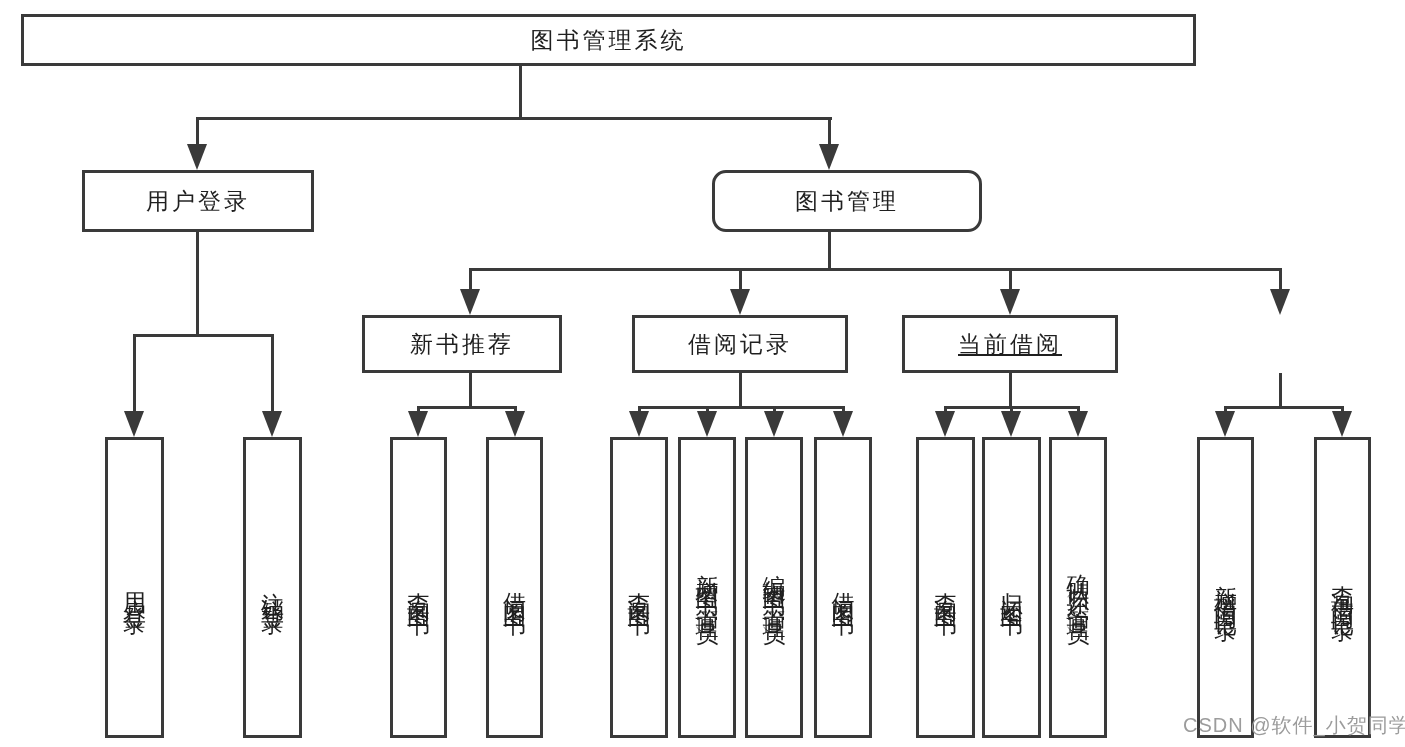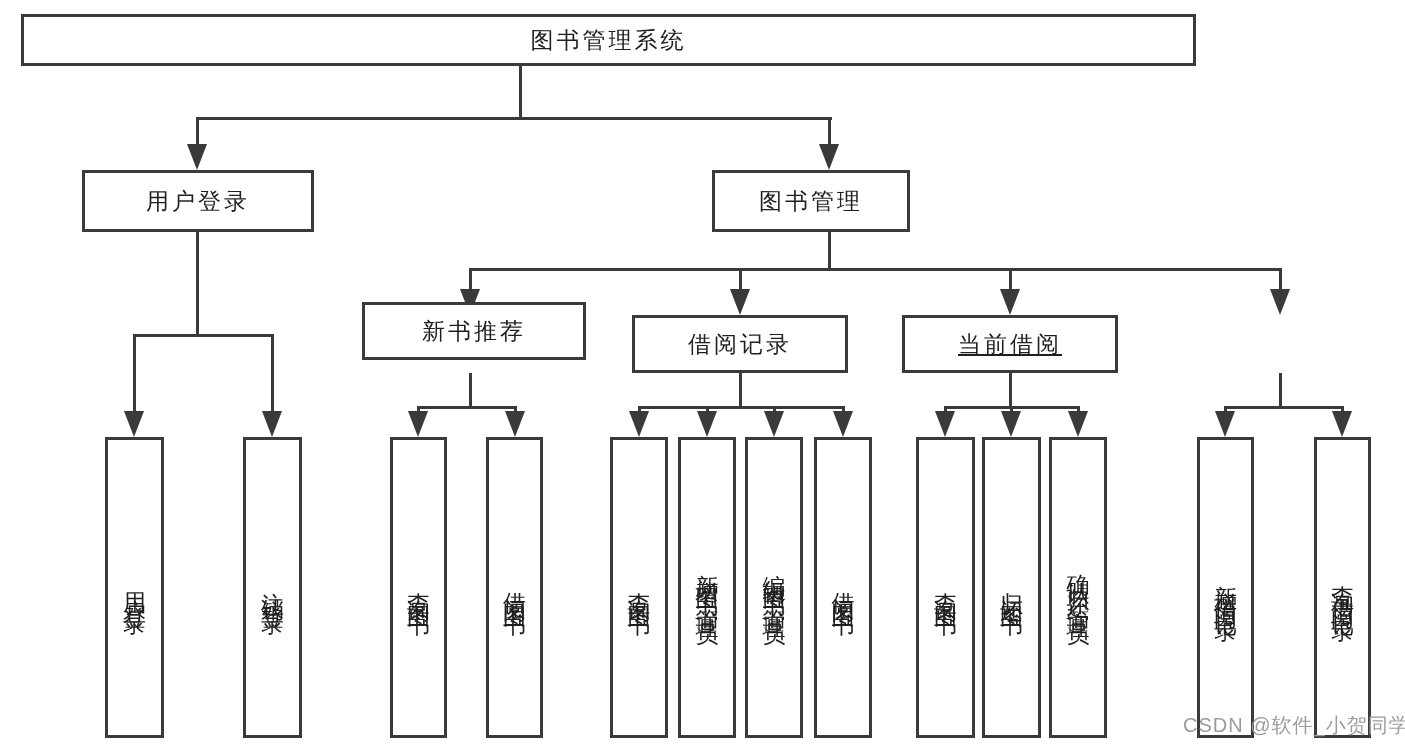--- a/index.html
+++ b/index.html
@@ -70,21 +70,21 @@
   <div class="vline" style="left:519px;top:66px;height:52px;"></div>
   <div class="hline" style="left:196px;top:117px;width:636px;"></div>
   <div class="vline" style="left:196px;top:117px;height:30px;"></div>
   <div class="arrow" style="left:187px;top:144px;"></div>
   <div class="vline" style="left:828px;top:117px;height:30px;"></div>
   <div class="arrow" style="left:819px;top:144px;"></div>
 
   <div class="box" style="left:82px;top:170px;width:232px;height:62px;">
     <span class="lbl">用户登录</span>
   </div>
-  <div class="box" style="left:712px;top:170px;width:198px;height:62px;">
+  <div class="box" style="left:712px;top:170px;width:270px;height:62px;border-radius:14px;">
     <span class="lbl">图书管理</span>
   </div>
 
   <div class="vline" style="left:196px;top:232px;height:104px;"></div>
   <div class="hline" style="left:133px;top:334px;width:141px;"></div>
   <div class="vline" style="left:133px;top:334px;height:78px;"></div>
   <div class="arrow" style="left:124px;top:411px;"></div>
   <div class="vline" style="left:271px;top:334px;height:78px;"></div>
   <div class="arrow" style="left:262px;top:411px;"></div>
 
@@ -92,21 +92,21 @@
   <div class="hline" style="left:469px;top:268px;width:813px;"></div>
   <div class="vline" style="left:469px;top:268px;height:24px;"></div>
   <div class="arrow" style="left:460px;top:289px;"></div>
   <div class="vline" style="left:739px;top:268px;height:24px;"></div>
   <div class="arrow" style="left:730px;top:289px;"></div>
   <div class="vline" style="left:1009px;top:268px;height:24px;"></div>
   <div class="arrow" style="left:1000px;top:289px;"></div>
   <div class="vline" style="left:1279px;top:268px;height:24px;"></div>
   <div class="arrow" style="left:1270px;top:289px;"></div>
 
-  <div class="box" style="left:362px;top:302px;width:224px;height:58px;">
+  <div class="box" style="left:362px;top:315px;width:200px;height:58px;">
     <span class="lbl">新书推荐</span>
   </div>
   <div class="box" style="left:632px;top:315px;width:216px;height:58px;">
     <span class="lbl">借阅记录</span>
   </div>
   <div class="box" style="left:902px;top:315px;width:216px;height:58px;text-decoration:underline;">
     <span class="lbl">当前借阅</span>
   </div>
 
   <div class="vline" style="left:469px;top:373px;height:35px;"></div>

